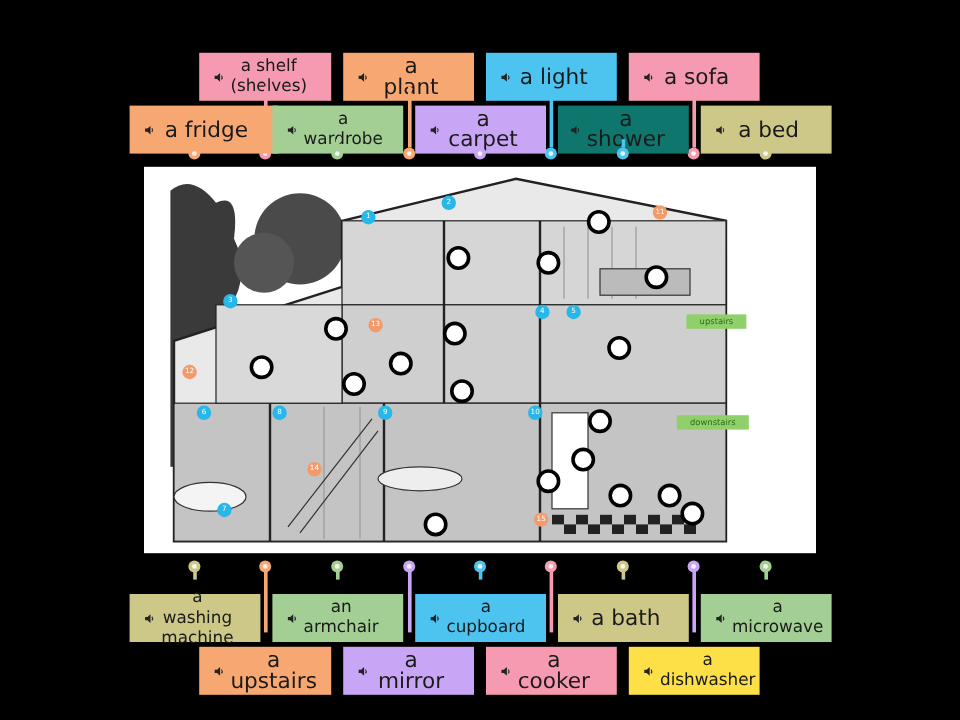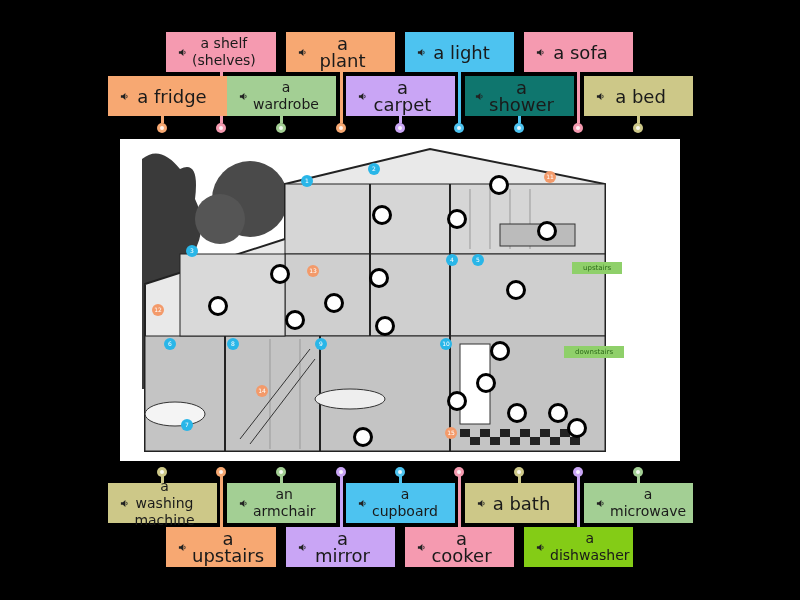--- a/index.html
+++ b/index.html
@@ -2,21 +2,21 @@
 <html><head>
 <meta charset="utf-8">
 <style>
   html, body { margin:0; padding:0; }
   body {
     width:800px; height:600px; background:#000; position:relative; overflow:hidden;
     font-family: "DejaVu Sans", "Liberation Sans", sans-serif;
   }
   .label {
     position:absolute; height:40px; display:flex; align-items:center;
-    box-sizing:border-box; padding:0 22px 0 12px; cursor:pointer;
+    box-sizing:border-box; padding:0 22px 0 12px; cursor:pointer;margin-top:12px;
   }
   .label .spk { width:14px; flex:0 0 14px; display:flex; align-items:center; }
   .label .txt {
     flex:1; text-align:center; color:#1a1a1a; line-height:17px;
   }
   .label .txt.big { font-size:18px; }
   .label .txt.sm { font-size:14px; }
   .stem { position:absolute; width:3px; }
   .pin {
     position:absolute; width:10px; height:10px; border-radius:50%;
@@ -289,21 +289,21 @@
     <span class="spk">
       <svg width="9" height="9" viewBox="0 0 10 10">
         <path d="M1 3.5h2.2L6 1v8L3.2 6.5H1z" fill="#222"></path>
         <path d="M7.3 3.2q1.3 1.8 0 3.6" stroke="#222" stroke-width="1" fill="none"></path>
       </svg>
     </span>
     <span class="txt big">a cooker</span>
   </div>
 <div class="stem" style="background: rgb(245, 154, 176); left: 458px; top: 472px; height: 55px;"></div>
 <div class="pin" style="background: rgb(245, 154, 176); left: 454px; top: 467px;"></div>
-<div class="label" style="left: 524px; top: 527px; width: 109px; background: #84cc16;">
+<div class="label" style="left: 524px; top: 527px; width: 109px; background: #fde047;">
     <span class="spk">
       <svg width="9" height="9" viewBox="0 0 10 10">
         <path d="M1 3.5h2.2L6 1v8L3.2 6.5H1z" fill="#222"></path>
         <path d="M7.3 3.2q1.3 1.8 0 3.6" stroke="#222" stroke-width="1" fill="none"></path>
       </svg>
     </span>
     <span class="txt sm">a dishwasher</span>
   </div>
 <div class="stem" style="background: rgb(201, 165, 245); left: 577px; top: 472px; height: 55px;"></div>
 <div class="pin" style="background: rgb(201, 165, 245); left: 573px; top: 467px;"></div>

